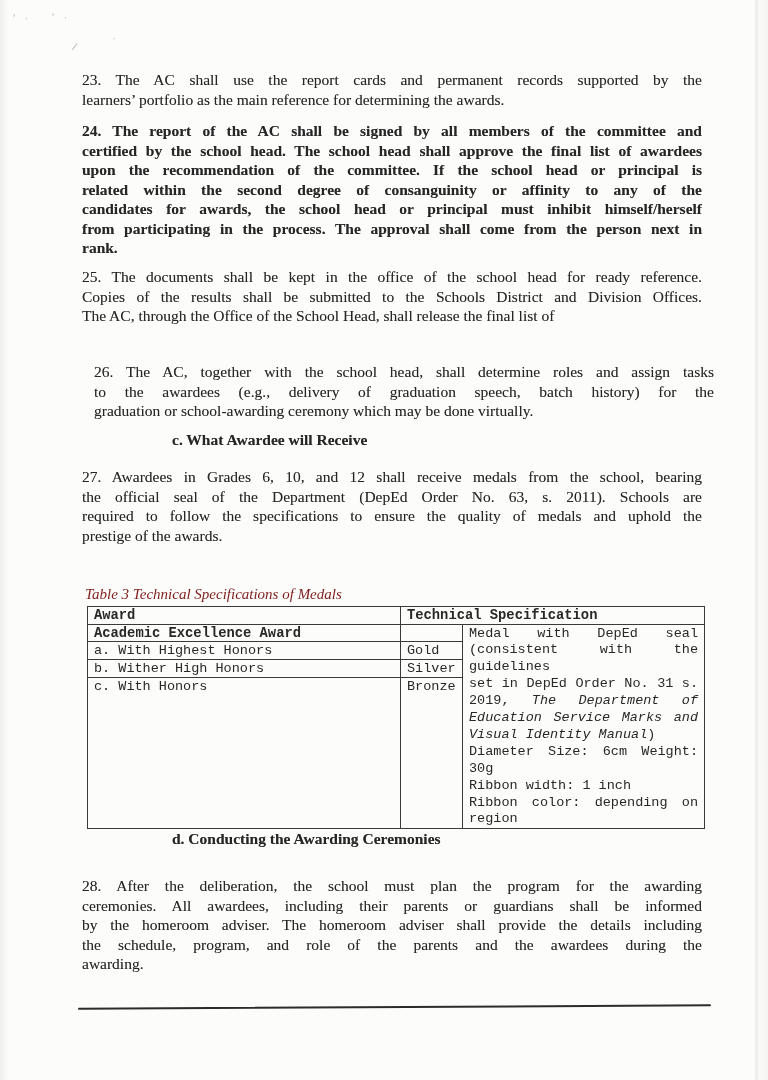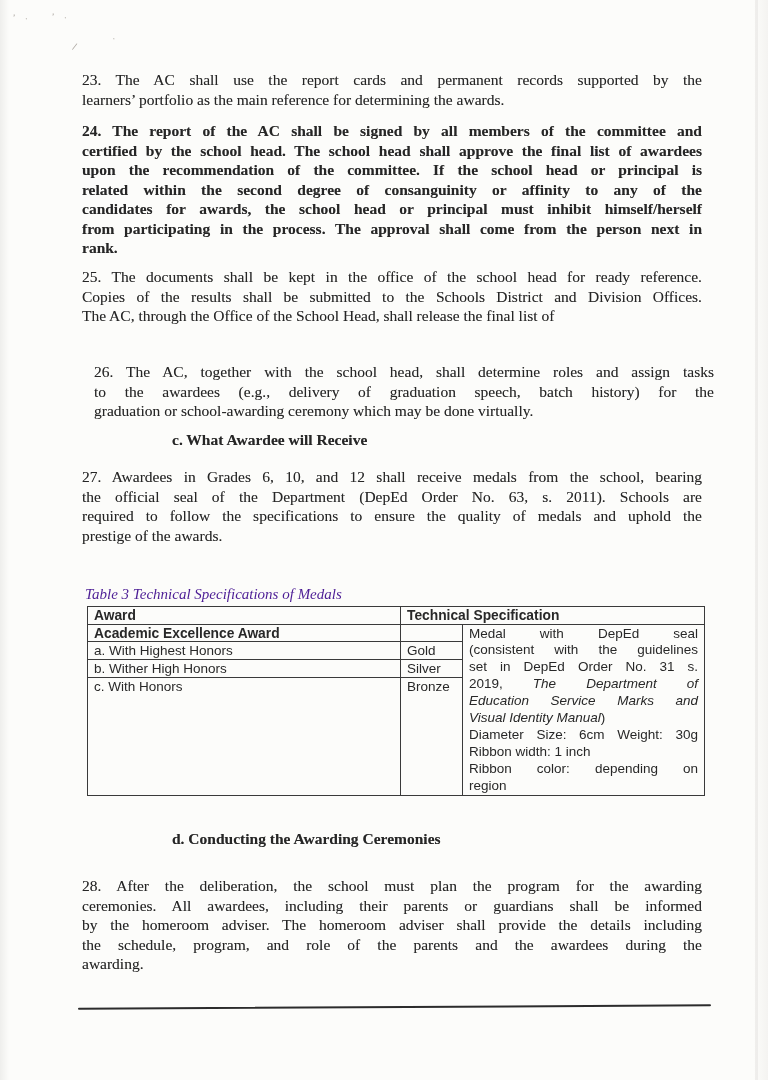--- a/index.html
+++ b/index.html
@@ -47,29 +47,29 @@
     font-size:15.5px;font-weight:bold;line-height:17px;
     text-shadow:0 0 0.5px rgba(45,45,45,0.4);
     white-space:nowrap;
     margin-left:44px;
   }
   .p23{top:70px;} .p24{top:121px;font-weight:bold;} .p25{top:267px;} .p26{top:362px;margin-left:12px;}
   .hc{top:431px;} .p27{top:467px;}
   .tabletitle{
     position:absolute;left:85px;top:585px;
     font-size:15px;font-style:italic;line-height:18px;
-    white-space:nowrap;color:#4c1d95;
+    white-space:nowrap;color:#7f1d1d;
   }
   .hd{top:830px;} .p28{top:876px;}
 
   table.medals{
     position:absolute;left:87px;top:606px;
     width:617px;height:152px;
     border-collapse:collapse;table-layout:fixed;
-    font-family:Liberation Sans, sans-serif;
+    font-family:Liberation Mono, monospace;
     font-size:13.5px;color:#282828;
   }
   table.medals td{
     border:1.2px solid #3a3a3a;
     vertical-align:top;
     padding:1px 6px 0 6px;
     line-height:15.5px;
     overflow:hidden;
   }
   td.hdr{font-weight:bold;font-size:13.8px;}

